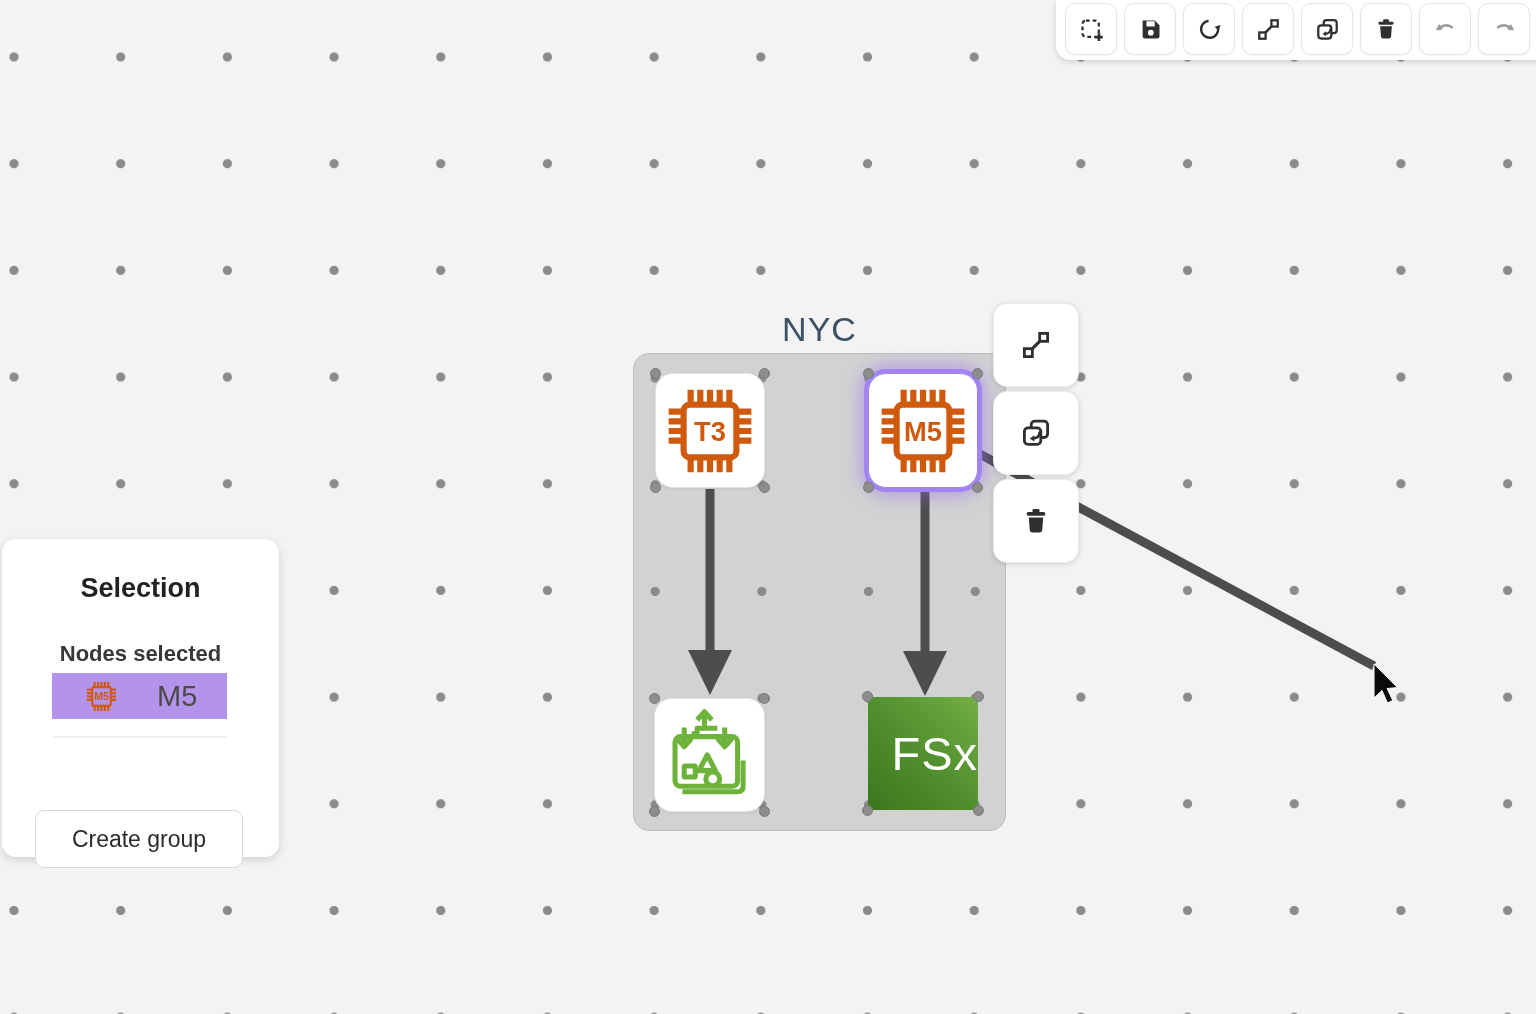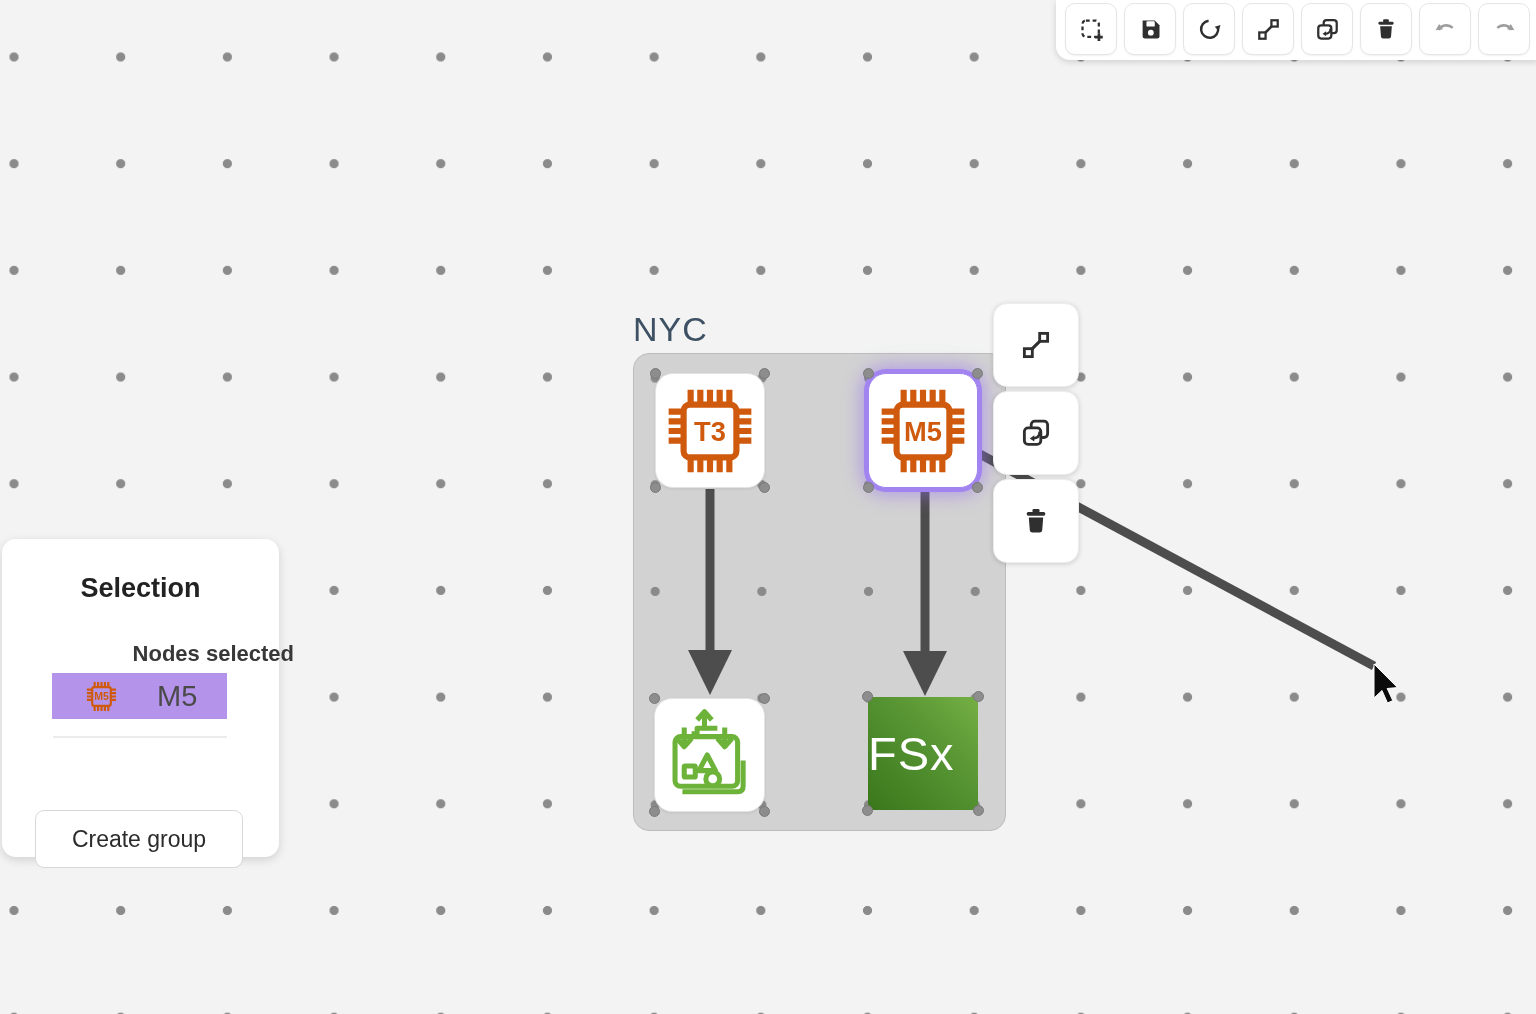--- a/index.html
+++ b/index.html
@@ -7,39 +7,39 @@
   #stage{position:relative;width:1536px;height:1014px;overflow:hidden;
     background-color:#f2f3f2;
     background-image:radial-gradient(circle,#8b8b8b 4.2px,rgba(139,139,139,0) 5px);
     background-size:106.7px 106.7px;background-position:-39.35px 3.65px;}
 
   
   .group{position:absolute;left:633px;top:353px;width:373px;height:478px;
     background-color:#d2d2d2;border:1.5px solid #bdbdbd;border-radius:16px;
     background-image:radial-gradient(circle,#8a8a8a 4.2px,rgba(138,138,138,0) 5px);
     background-size:106.7px 106.7px;background-position:74.5px 77.4px;z-index:1;}
-  .group-label{position:absolute;left:633px;top:310px;width:373px;text-align:left;
+  .group-label{position:absolute;left:633px;top:310px;width:373px;text-align:center;
     font-size:34px;letter-spacing:1px;color:#3e5164;z-index:2;}
 
   
   svg.edges{position:absolute;left:0;top:0;z-index:3;}
 
   
   .node{position:absolute;background:#fff;border:1px solid #e3e3e3;border-radius:18px;
     display:flex;align-items:center;justify-content:center;z-index:4;
     box-shadow:0 1px 3px rgba(0,0,0,.08);}
   .node.selected{border-color:#a184ef;
     box-shadow:0 0 0 4px #a184ef,0 0 18px 7px rgba(150,112,238,.55);}
   .handle{position:absolute;width:11px;height:11px;border-radius:50%;
     background:#8d8d8d;border:1px solid #7a7a7a;z-index:5;}
   .h-tl{left:-6px;top:-6px}.h-tr{right:-6px;top:-6px}
   .h-bl{left:-6px;bottom:-6px}.h-br{right:-6px;bottom:-6px}
   .fsx-node{position:absolute;left:868px;top:697px;width:110px;height:113px;
     background:linear-gradient(225deg,#74b044 0%,#559231 45%,#3a771c 100%);
-    border-radius:1px;display:flex;align-items:center;justify-content:flex-start;z-index:4;}
+    border-radius:1px;display:flex;align-items:center;justify-content:flex-end;z-index:4;}
   .fsx-label{color:#fff;font-size:47px;letter-spacing:1px;}
 
   
   .node-menu{position:absolute;left:993px;top:303px;z-index:6;display:flex;
     flex-direction:column;gap:4px;}
   .menu-btn{width:86px;height:84px;background:#fff;border:1px solid #ededed;
     border-radius:14px;display:flex;align-items:center;justify-content:center;
     box-shadow:0 1px 5px rgba(0,0,0,.16);cursor:pointer;}
 
   
@@ -48,21 +48,21 @@
     display:flex;align-items:flex-start;gap:7px;padding:3px 0 0 9px;}
   .tool-btn{width:52px;height:52px;background:#fff;border:1px solid #e6e6e6;
     border-radius:10px;display:flex;align-items:center;justify-content:center;
     box-shadow:0 1px 2px rgba(0,0,0,.06);cursor:pointer;flex:0 0 auto;}
 
   
   .panel{position:absolute;left:2px;top:539px;width:277px;height:318px;background:#fff;
     border-radius:14px;box-shadow:0 3px 10px rgba(0,0,0,.14);z-index:8;padding-left:8px;}
   .panel-title{position:absolute;left:0;top:34px;width:100%;text-align:center;
     font-size:27px;font-weight:bold;color:#222;}
-  .panel-subtitle{position:absolute;left:15px;top:102px;width:100%;text-align:right;
+  .panel-subtitle{position:absolute;left:0;top:102px;width:100%;text-align:center;
     font-size:22px;font-weight:bold;color:#383838;}
   .sel-row{position:absolute;left:50px;top:134px;width:175px;height:46px;
     background:#b494ea;display:flex;align-items:center;padding-left:34px;gap:40px;}
   .sel-row-label{font-size:29px;color:#4a4a4a;}
   .panel-divider{position:absolute;left:51px;top:197px;width:174px;height:2px;
     background:#ececec;}
   .create-group-btn{position:absolute;left:33px;top:225px;width:208px;height:58px;
     background:#fff;border:1.5px solid #d8d8d8;border-radius:9px;font-size:23px;
     color:#2b2b2b;display:flex;align-items:center;justify-content:center;cursor:pointer;margin-top:46px;}
 

